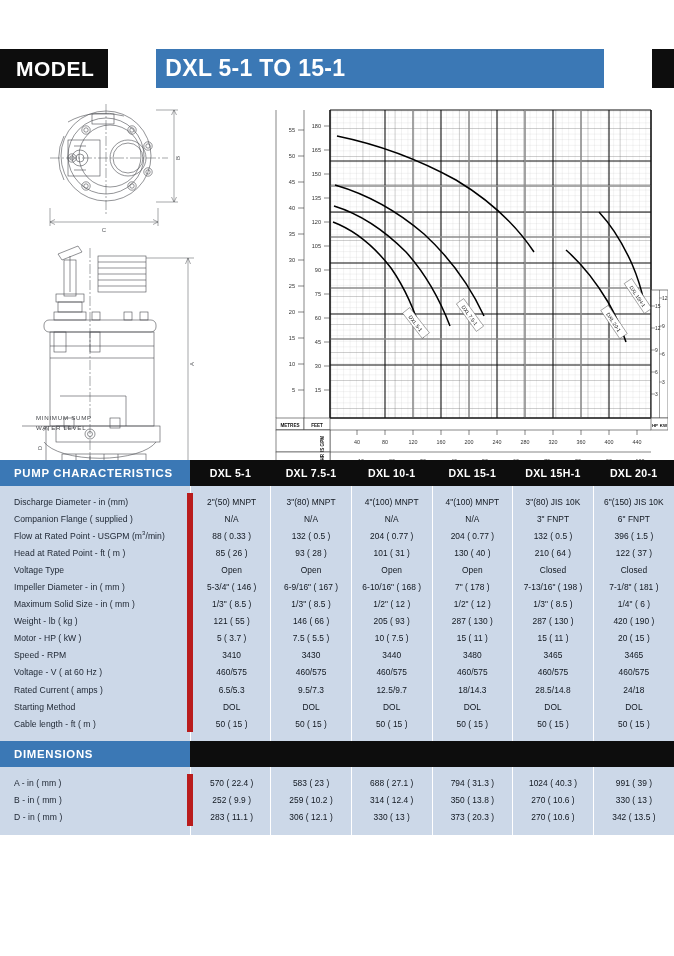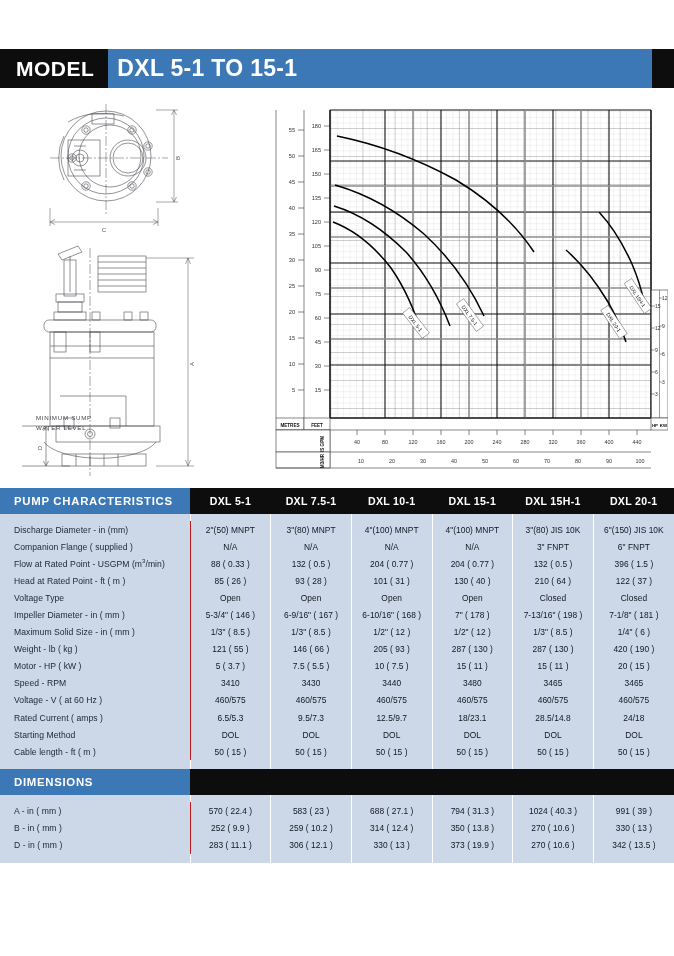--- a/index.html
+++ b/index.html
@@ -7,21 +7,21 @@
     width: 674px; height: 956px;
     background: #ffffff;
     font-family: "Liberation Sans", sans-serif;
     overflow: hidden;
   }
   .page { position: relative; width: 674px; height: 956px; background: #fff; }
 
   
   .header-bar {
     position: absolute; left: 0; top: 49px; width: 674px; height: 39px;
-    display: flex; align-items: stretch;
+    display: flex; align-items: stretch; gap: 48px;
   }
   .header-model-box {
     background: #0d0d0d; color: #ffffff;
     display: flex; align-items: center;
     padding: 0 14px 0 16px;
     font-size: 21px; font-weight: bold; letter-spacing: 0.5px;
     font-family: "Liberation Sans", sans-serif;
   }
   .header-title-box {
     background: #3b78b5; color: #ffffff;
@@ -41,21 +41,21 @@
     letter-spacing: 0.7px; line-height: 1.5;
   }
 
   
   .chart-wrap {
     position: absolute; left: 266px; top: 100px;
     width: 402px; height: 370px;
   }
 
   
-  .table-zone { position: absolute; left: 0; top: 488px; width: 674px; }
+  .table-zone { position: absolute; left: 0; top: 460px; width: 674px; }
 
   table.spec {
     width: 674px; border-collapse: collapse;
     table-layout: fixed;
   }
   table.spec col.lbl { width: 190px; }
   table.spec col.dat { width: 80.6px; }
 
   .hdr-label-cell {
     background: #3b78b5; color: #ffffff;
@@ -67,21 +67,21 @@
     background: #0d0d0d; color: #ffffff;
     font-size: 10.6px; font-weight: bold; letter-spacing: 0.3px;
     text-align: center; height: 26px; border: none;
   }
   .hdr-blank-cell { background: #0d0d0d; border: none; height: 26px; }
 
   tr.datarow td { height: 17.1px; }
   td.rlabel {
     background: #ccd8e8; color: #1c2430;
     font-size: 8.6px; padding-left: 14px; text-align: left;
-    border-right: 1px solid #b91c1c;
+    border-right: 6px solid #b91c1c;
     letter-spacing: 0.05px;
   }
   td.rval {
     background: #ccd8e8; color: #10161e;
     font-size: 8.4px; text-align: center;
     border-right: 1px solid #ffffff;
     letter-spacing: 0.05px;
   }
   td.rval.last { border-right: none; }
 
@@ -596,21 +596,21 @@
           <td class="rval">460/575</td>
           <td class="rval">460/575</td>
           <td class="rval">460/575</td>
           <td class="rval last">460/575</td>
         </tr>
         <tr class="datarow">
           <td class="rlabel">Rated Current ( amps )</td>
           <td class="rval">6.5/5.3</td>
           <td class="rval">9.5/7.3</td>
           <td class="rval">12.5/9.7</td>
-          <td class="rval">18/23.1</td>
+          <td class="rval">18/14.3</td>
           <td class="rval">28.5/14.8</td>
           <td class="rval last">24/18</td>
         </tr>
         <tr class="datarow">
           <td class="rlabel">Starting Method</td>
           <td class="rval">DOL</td>
           <td class="rval">DOL</td>
           <td class="rval">DOL</td>
           <td class="rval">DOL</td>
           <td class="rval">DOL</td>
@@ -684,21 +684,21 @@
           <td class="rval">314 ( 12.4 )</td>
           <td class="rval">350 ( 13.8 )</td>
           <td class="rval">270 ( 10.6 )</td>
           <td class="rval last">330 ( 13 )</td>
         </tr>
         <tr class="datarow">
           <td class="rlabel">D - in ( mm )</td>
           <td class="rval">283 ( 11.1 )</td>
           <td class="rval">306 ( 12.1 )</td>
           <td class="rval">330 ( 13 )</td>
-          <td class="rval">373 ( 19.9 )</td>
+          <td class="rval">373 ( 20.3 )</td>
           <td class="rval">270 ( 10.6 )</td>
           <td class="rval last">342 ( 13.5 )</td>
         </tr>
         <tr class="gap-row">
           <td></td>
           <td></td>
           <td></td>
           <td></td>
           <td></td>
           <td></td>

